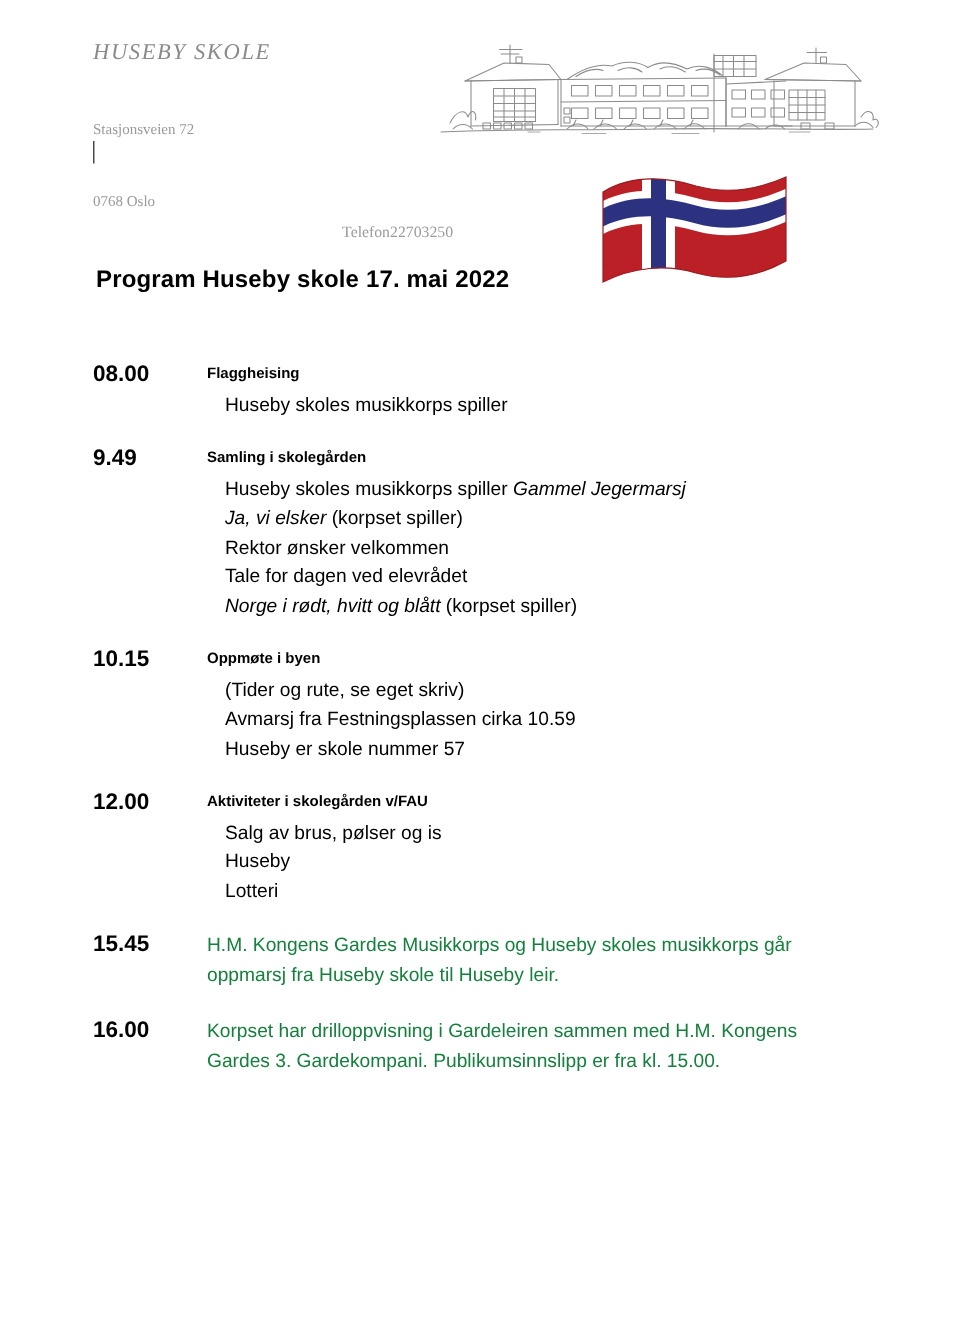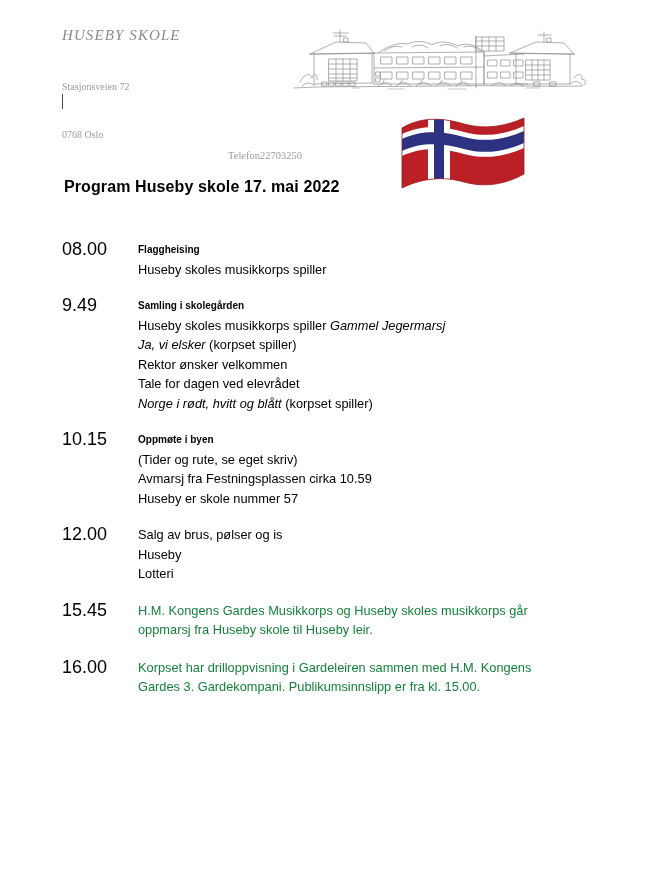--- a/index.html
+++ b/index.html
@@ -99,41 +99,42 @@
     top: 240px;
     width: 520px;
   }
   .entry {
     display: flex;
     align-items: flex-start;
     margin-bottom: 17px;
   }
   .entry-time {
     flex: 0 0 76px;
-    font-size: 18px;
-    font-weight: normal;
+    font-size: 15px;
+    font-weight: bold;
     line-height: 19.5px;
     color: #000;
     white-space: nowrap;
   }
   .entry-body {
     flex: 1 1 auto;
     padding-right: 8px;
   }
   .entry-heading {
     font-size: 10px;
     font-weight: bold;
     line-height: 19.5px;
     color: #000;
   }
   .entry-line {
     font-size: 12.8px;
     font-weight: normal;
     line-height: 19.5px;
     color: #000;
+    margin-left: 12px;
   }
   .entry-line .it { font-style: italic; }
   .entry-para {
     font-size: 12.8px;
     line-height: 19.5px;
     color: #15803d;
   }
 </style>
 </head>
 <body>
@@ -288,20 +289,21 @@
       <div class="entry-heading">Oppmøte i byen</div>
       <div class="entry-line">(Tider og rute, se eget skriv)</div>
       <div class="entry-line">Avmarsj fra Festningsplassen cirka 10.59</div>
       <div class="entry-line">Huseby er skole nummer 57</div>
     </div>
   </div>
 
   <div class="entry">
     <div class="entry-time">12.00</div>
     <div class="entry-body">
+      <div class="entry-heading">Aktiviteter i skolegården v/FAU</div>
       <div class="entry-line">Salg av brus, pølser og is</div>
       <div class="entry-line">Huseby</div>
       <div class="entry-line">Lotteri</div>
     </div>
   </div>
 
   <div class="entry" style="margin-bottom:18px;">
     <div class="entry-time">15.45</div>
     <div class="entry-body">
       <div class="entry-para" style="max-width:445px;">H.M. Kongens Gardes Musikkorps og Huseby skoles musikkorps går oppmarsj fra Huseby skole til Huseby leir.</div>

